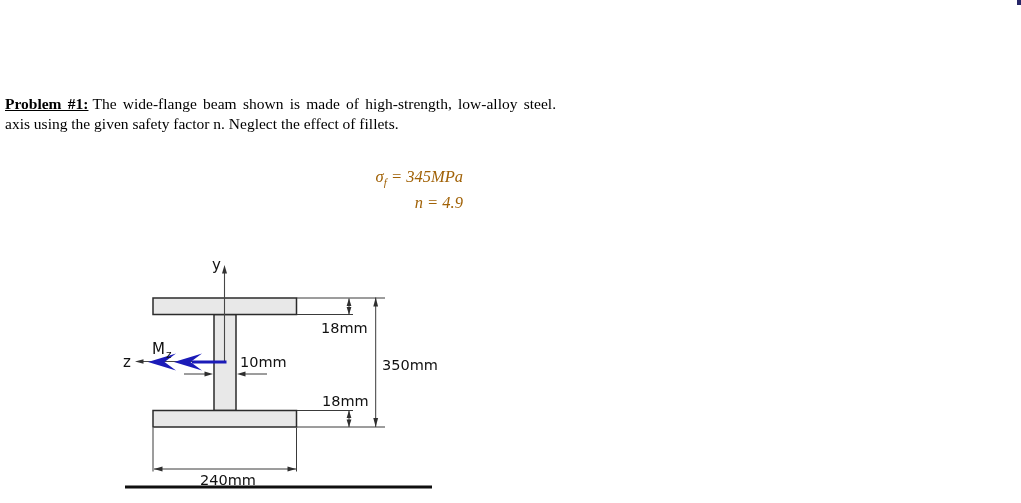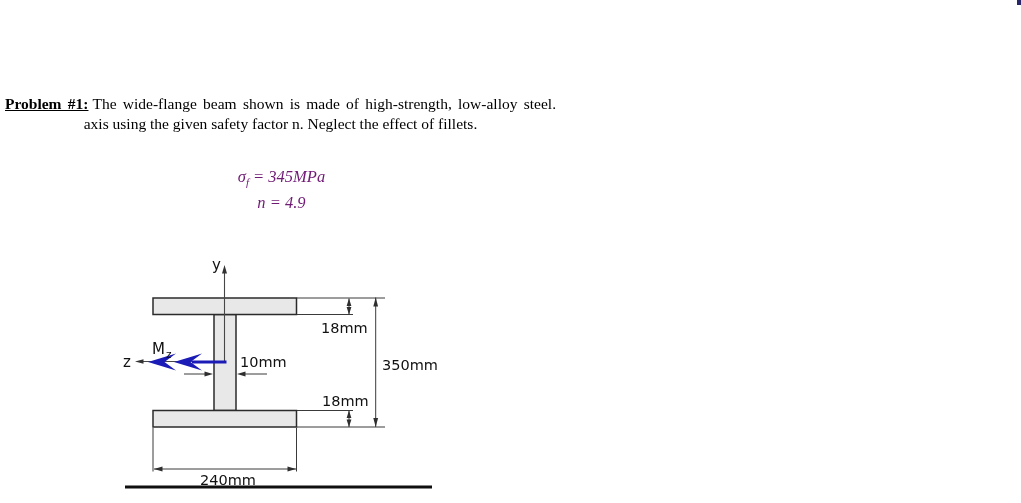--- a/index.html
+++ b/index.html
@@ -4,28 +4,28 @@
 <style>
   html,body{margin:0;padding:0;background:#fff;}
   body{width:1021px;height:503px;position:relative;overflow:hidden;
        font-family:"Liberation Serif", serif;}
   .canvas{position:absolute;inset:0;background:#ffffff;}
   .corner-mark{position:absolute;top:0;right:0;width:4px;height:5px;background:#262668;}
 
   
   .para{position:absolute;left:5px;top:94px;width:551px;color:#000;
         font-family:"Liberation Serif", serif;font-size:15.5px;line-height:20px;}
-  .pline{white-space:normal;text-align:center;}
+  .pline{white-space:normal;}
   .pjust{text-align:justify;text-align-last:justify;}
   .plabel{font-weight:bold;text-decoration:underline;margin-right:4px;}
 
   
-  .eqs{position:absolute;left:100px;top:167px;width:363px;text-align:center;
+  .eqs{position:absolute;left:100px;top:167px;width:363px;text-align:right;
        font-family:"Liberation Serif", serif;font-style:italic;
-       font-size:16.5px;line-height:19.5px;color:#701a75;}
+       font-size:16.5px;line-height:19.5px;color:#a16207;}
   .eqs sub{font-size:11px;font-style:italic;}
 
   
   svg{position:absolute;left:0;top:0;}
   .beam{stroke:#2b2b2b;stroke-width:1.5;}
   .axis{stroke:#474747;stroke-width:1.1;fill:none;}
   .axhead{fill:#333;}
   .dimline{stroke:#3a3a3a;stroke-width:1;fill:none;}
   .dimhead{fill:#2e2e2e;}
   .dim{font:14.5px "DejaVu Sans", sans-serif;fill:#111;}

